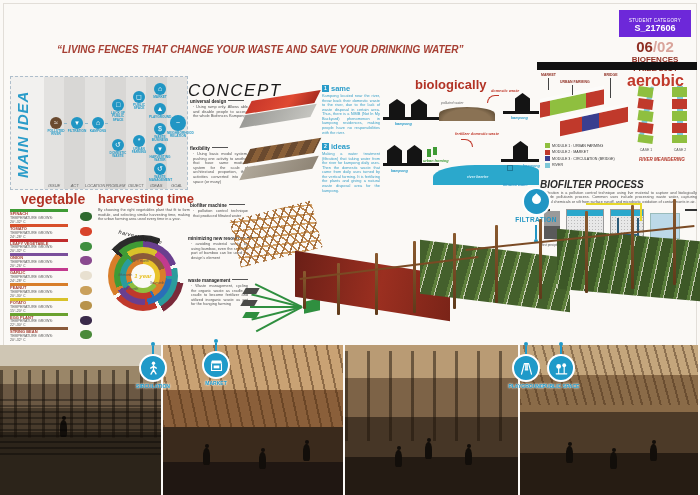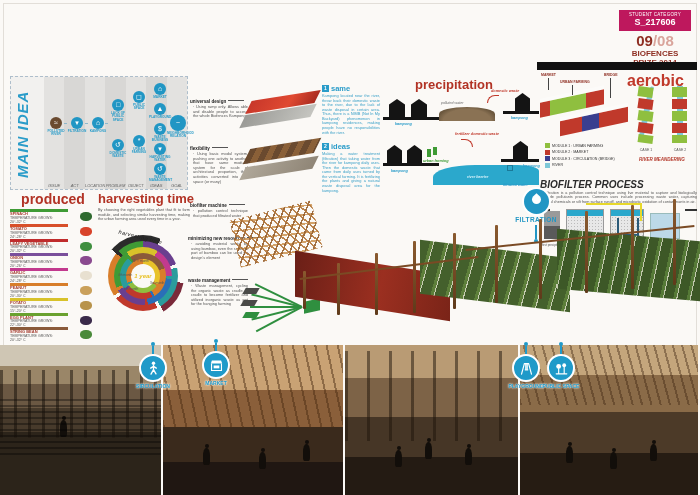--- a/index.html
+++ b/index.html
@@ -5,21 +5,21 @@
   *{margin:0;padding:0;box-sizing:border-box}
   html,body{background:#9a9a9a}
   body{font-family:"Liberation Sans","DejaVu Sans",sans-serif}
   .poster{position:relative;width:700px;height:495px;background:#fbf9f6;overflow:hidden;margin:0 auto}
   .frame{position:absolute;inset:3px;border:1px solid #e2ded8;pointer-events:none}
 
   
   .title{position:absolute;left:54px;top:1px;font-size:38px;font-weight:900;font-style:italic;letter-spacing:-1px;color:#151515;white-space:nowrap}
   .subtitle{position:absolute;left:57px;top:44px;font-size:10px;font-weight:bold;font-style:italic;color:#a63f33;white-space:nowrap}
   .badge{position:absolute;right:9px;top:10px;width:72px;text-align:center}
-  .badge-box{background:#be185d;color:#fff;padding:2px 2px 3px;line-height:1.2}
+  .badge-box{background:#6d28d9;color:#fff;padding:8px 2px 3px;line-height:1.2}
   .badge-cat{font-size:4.5px;letter-spacing:.3px}
   .badge-code{font-size:9px;font-weight:bold}
   .badge-num-row{font-size:15px;font-weight:900;color:#8f2f23;margin-top:1px}
   .badge-total{color:#d9a49b}
   .badge-brand{font-size:8px;font-weight:900;color:#8f2f23;line-height:1.05;margin-top:1px}
 
   
   .main-idea{position:absolute;left:10px;top:76px;width:178px;height:114px;border:1px dashed #aebecb;background:#f2f1ef}
   .mi-title{position:absolute;left:3px;top:6px;height:102px;writing-mode:vertical-rl;transform:rotate(180deg);font-size:15px;font-weight:bold;font-style:italic;color:#2a9cc9;letter-spacing:1px;text-align:center}
   .mi-cols{position:absolute;left:33px;top:0;right:0;bottom:0;display:flex}
@@ -226,26 +226,27 @@
   .pin-label{font-size:5px;font-weight:bold;color:#1f9ac9;margin-top:1px;text-shadow:0 0 2px #fff,0 0 2px #fff}
   .pin1{left:124px;top:342px}.pin2{left:187px;top:339px}
   .pin3{left:497px;top:342px}.pin4{left:532px;top:342px}
 </style>
 </head>
 <body>
 
 <div class="poster">
   <div class="frame"></div>
 
+  <div class="subtitle">“LIVING FENCES THAT CHANGE YOUR WASTE AND SAVE YOUR DRINKING WATER”</div>
   <div class="badge">
     <div class="badge-box">
       <div class="badge-cat">STUDENT CATEGORY</div>
       <div class="badge-code">S_217606</div>
     </div>
-    <div class="badge-num-row"><span>09</span><span class="badge-total">/08</span></div>
+    <div class="badge-num-row"><span>06</span><span class="badge-total">/02</span></div>
     <div class="badge-brand">
       <div>BIOFENCES</div>
       <div>PRIZE 2014</div>
     </div>
   </div>
 
   <div class="main-idea">
     <div class="mi-title">MAIN IDEA</div>
     <div class="mi-cols">
 
@@ -343,21 +344,21 @@
         </div>
 
         <div class="mi-node">
           <div class="mi-dot" style="background: rgb(33, 150, 196);">~</div>
           <div class="mi-node-label">NEIGHBORHOOD RELATION</div>
         </div>
       </div>
   </div>
 
   <div class="veg">
-    <div class="veg-title">produced</div>
+    <div class="veg-title">vegetable</div>
     <div>
 
         <div class="veg-row">
           <div class="veg-bar" style="background: rgb(63, 155, 53);"></div>
           <div class="veg-name">SPINACH</div>
           <div class="veg-temp">TEMPERATURE GROWS:</div>
           <div class="veg-temp">20°-32° C</div>
           <div class="veg-pic" style="background: rgb(47, 106, 47);"></div>
         </div>
 
@@ -442,20 +443,21 @@
       <div class="wheel-months">
 
       <span>12 ½ month</span>
           <span>3rd month</span>
           <span>6th month</span>
           <span>4th month</span>
         </div>
     </div>
   </div>
 
+  <div class="concept-title">CONCEPT</div>
   <div class="concept-secs">
 
       <div class="cs">
         <div class="cs-title">universal design</div>
         <div class="cs-text">Using ramp only. Allows able and disable people to access the whole Biofences Kampong</div>
       </div>
 
       <div class="cs">
         <div class="cs-title">flexibility</div>
         <div class="cs-text">Using basic modul system, pushing one activity to another that have same modular system for the scale of architectural proportion, thus activities converted into one space (or many)</div>
@@ -508,21 +510,21 @@
   </div>
   <div class="fi fi-ideas">
     <div class="fi-head">
       <div class="fi-num">2</div>
       <div class="fi-label">ideas</div>
     </div>
     <div class="fi-text">Making a water treatment (filtration) that taking water from the river for kampong daily uses. Then the domestic waste that came from daily uses turned by the vertical farming. It is fertilizing the plants and giving a natural waste disposal area for the kampong.</div>
   </div>
 
   <div class="illus">
-    <div class="illus-title">precipitation</div>
+    <div class="illus-title">biologically</div>
 
     <div class="plat" style="left:0;top:40px;width:58px"></div>
     <div class="house" style="left:6px;top:22px;width:16px;height:18px"></div>
     <div class="house" style="left:28px;top:22px;width:16px;height:18px"></div>
     <div class="lbl-b" style="left:12px;top:45px">kampong</div>
     <div class="mound"></div>
     <div class="lbl-g" style="left:58px;top:24px">polluted water</div>
     <div class="arrow-r" style="left:104px;top:18px;transform:scaleX(-1)"></div>
     <div class="lbl-r" style="left:108px;top:12px">domestic waste</div>
     <div class="plat" style="left:120px;top:34px;width:36px"></div>

